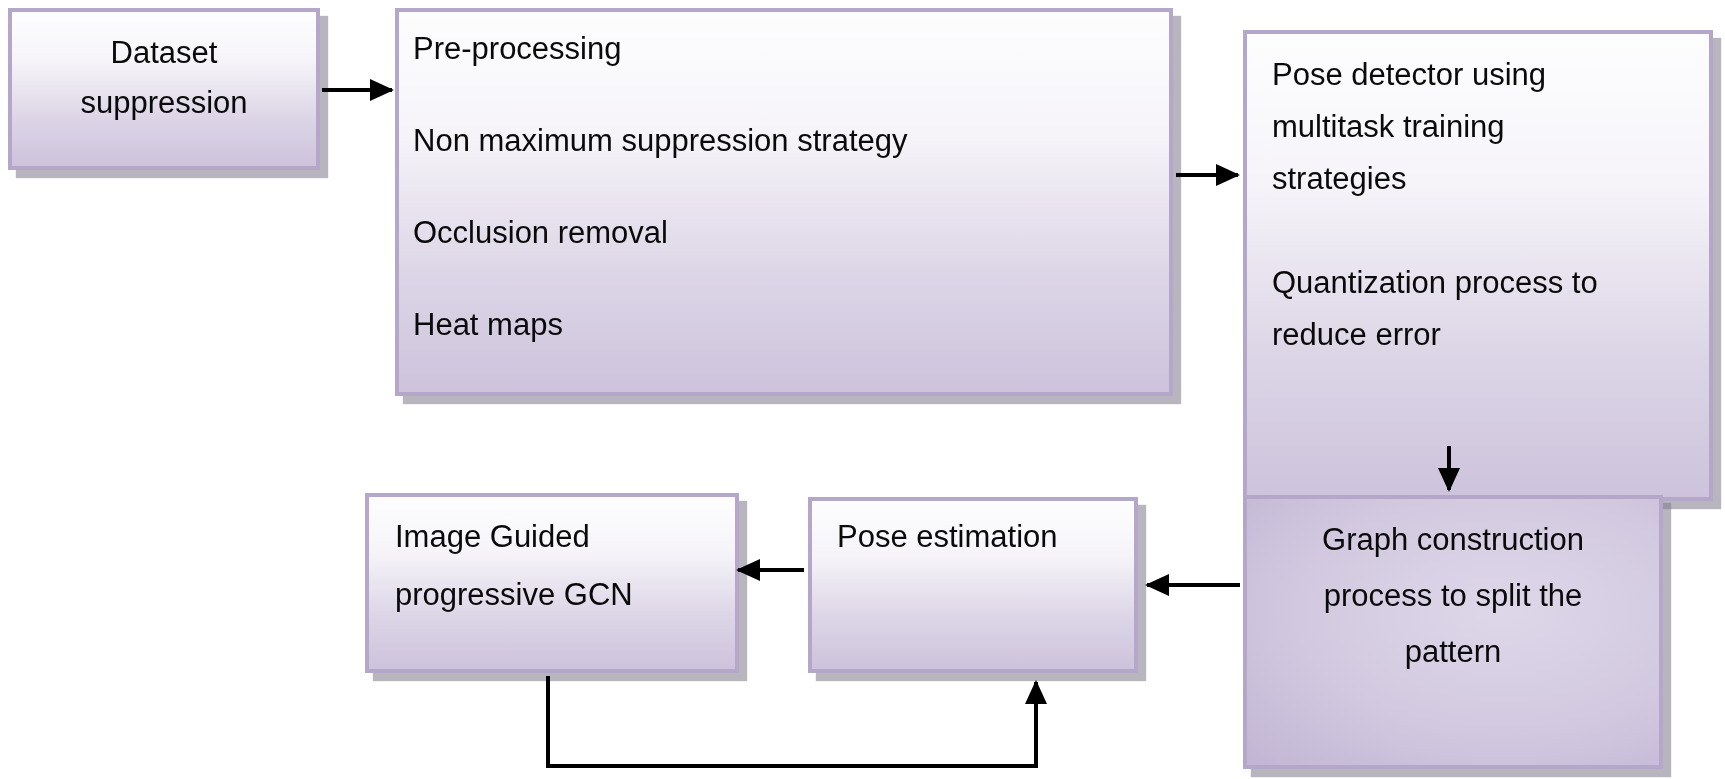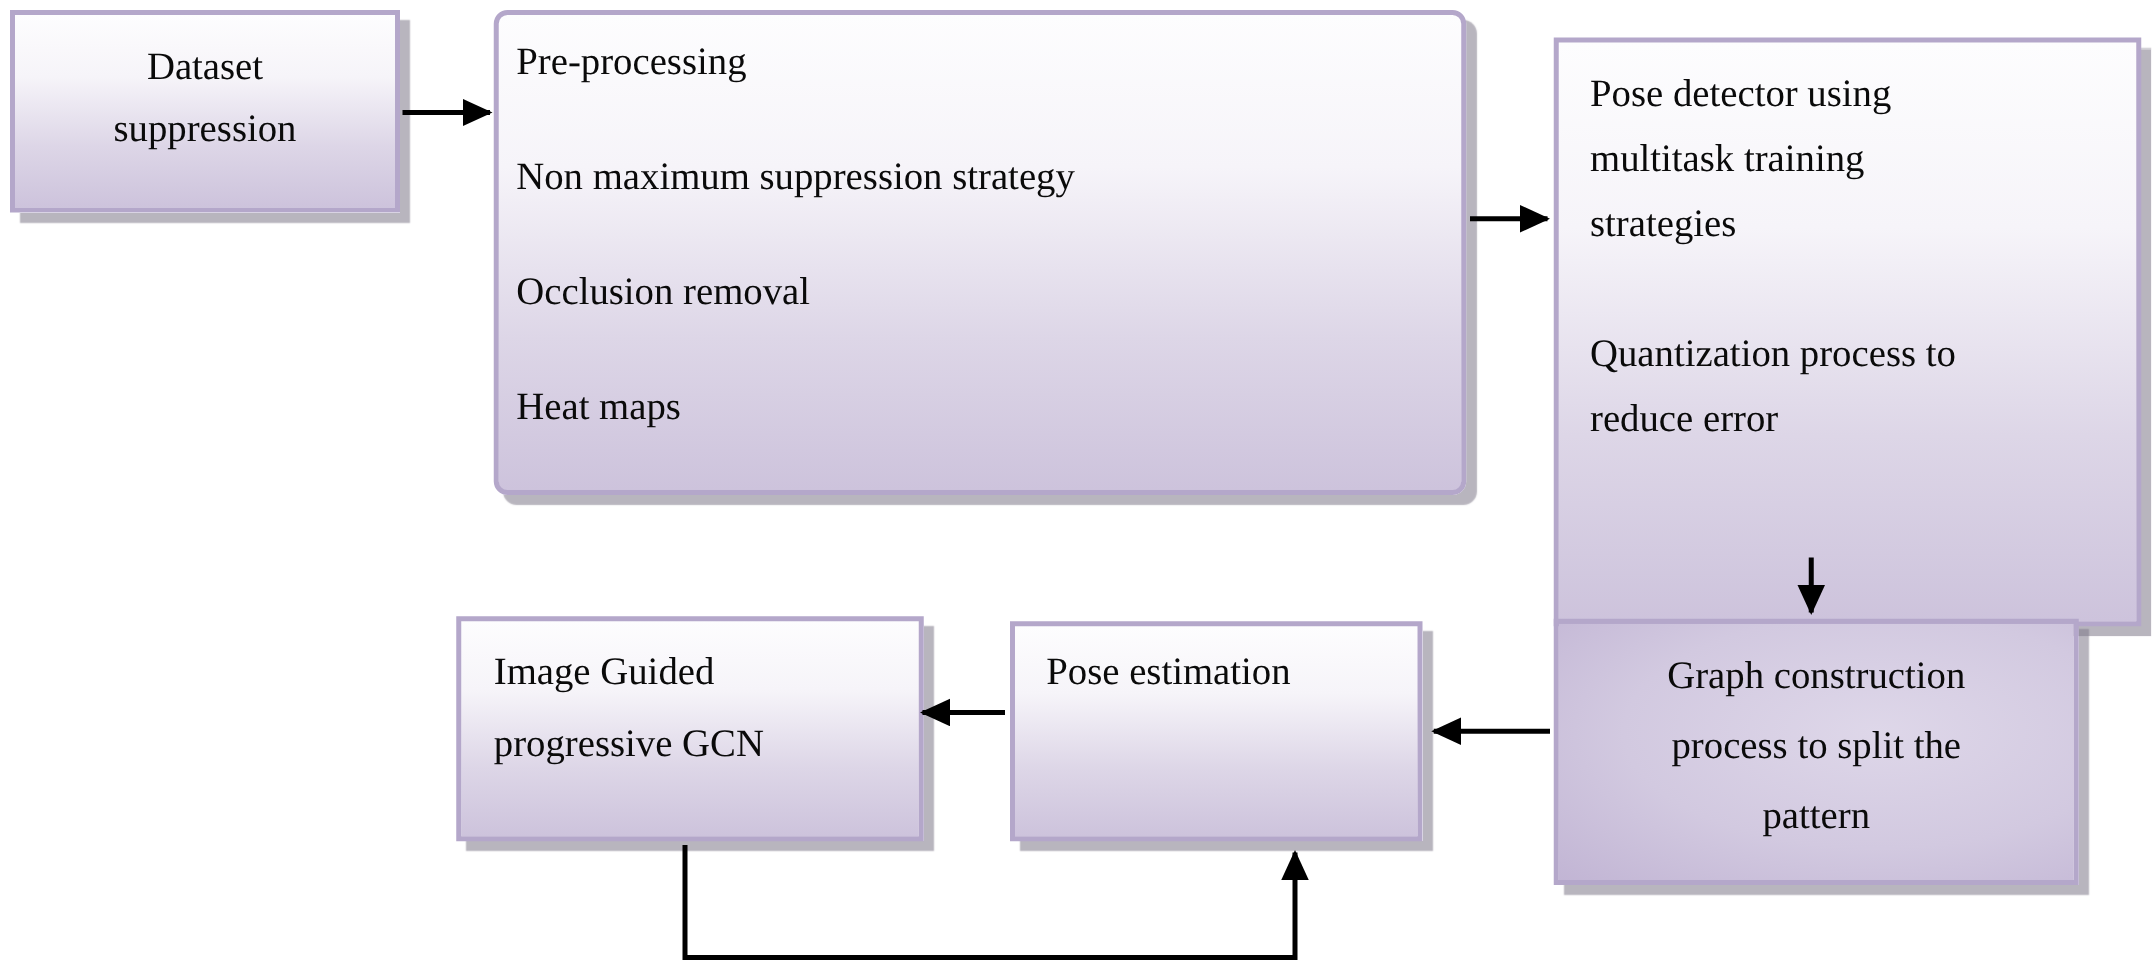--- a/index.html
+++ b/index.html
@@ -1,48 +1,48 @@
 <!DOCTYPE html>
 <html><head>
 <meta charset="utf-8">
 <style>
   html,body { margin:0; padding:0; background:#ffffff; }
   #canvas {
     position:relative;
     width:1725px; height:779px;
     background:#ffffff;
     overflow:hidden;
-    font-family:Liberation Serif, serif;
+    font-family:Liberation Sans, sans-serif;
   }
   .box {
     position:absolute;
     box-sizing:border-box;
     border:4px solid #b4a7ca;
     background:linear-gradient(180deg,#fdfdfe 0%,#f6f4f9 32%,#ddd6e7 68%,#cdc3dc 100%);
     box-shadow:8px 8px 1px rgba(126,120,136,0.55);
     color:#0a0a0a;
     font-size:31px;
   }
   .box .line { white-space:nowrap; }
 
   
   #box-dataset { left:8px; top:8px; width:312px; height:162px; text-align:center; }
   #box-dataset .line { line-height:50px; }
   #box-dataset .pad { padding-top:16px; }
 
-  #box-preprocessing { left:395px; top:8px; width:778px; height:388px;border-radius:11px; }
+  #box-preprocessing { left:395px; top:8px; width:778px; height:388px; }
   #box-preprocessing .pad { padding:18px 0 0 14px; }
   #box-preprocessing .line { line-height:38px; margin-bottom:54px; }
 
   #box-pose-detector { left:1243px; top:30px; width:470px; height:471px; }
   #box-pose-detector .pad { padding:15px 0 0 25px; }
   #box-pose-detector .line { line-height:52px; }
   #box-pose-detector .para-gap { margin-top:52px; }
 
-  #box-graph-construction { left:1243px; top:495px; width:420px; height:213px; text-align:center;
+  #box-graph-construction { left:1243px; top:495px; width:420px; height:274px; text-align:center;
     background:radial-gradient(ellipse 130% 120% at 62% 42%, #ded7e9 0%, #d2c9e0 38%, #bcaed0 78%, #a696bf 100%);
   }
   #box-graph-construction .pad { padding-top:13px; }
   #box-graph-construction .line { line-height:56px; }
 
   #box-pose-estimation { left:808px; top:497px; width:330px; height:176px; }
   #box-pose-estimation .pad { padding:7px 0 0 25px; }
   #box-pose-estimation .line { line-height:58px; }
 
   #box-image-gcn { left:365px; top:493px; width:374px; height:180px; }

